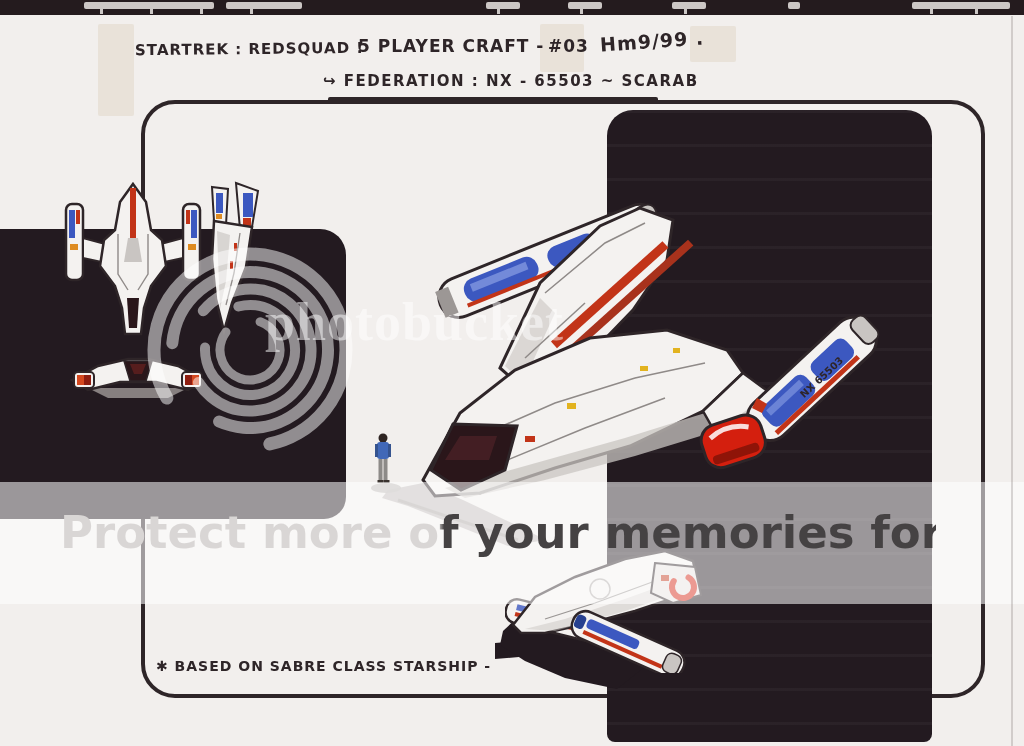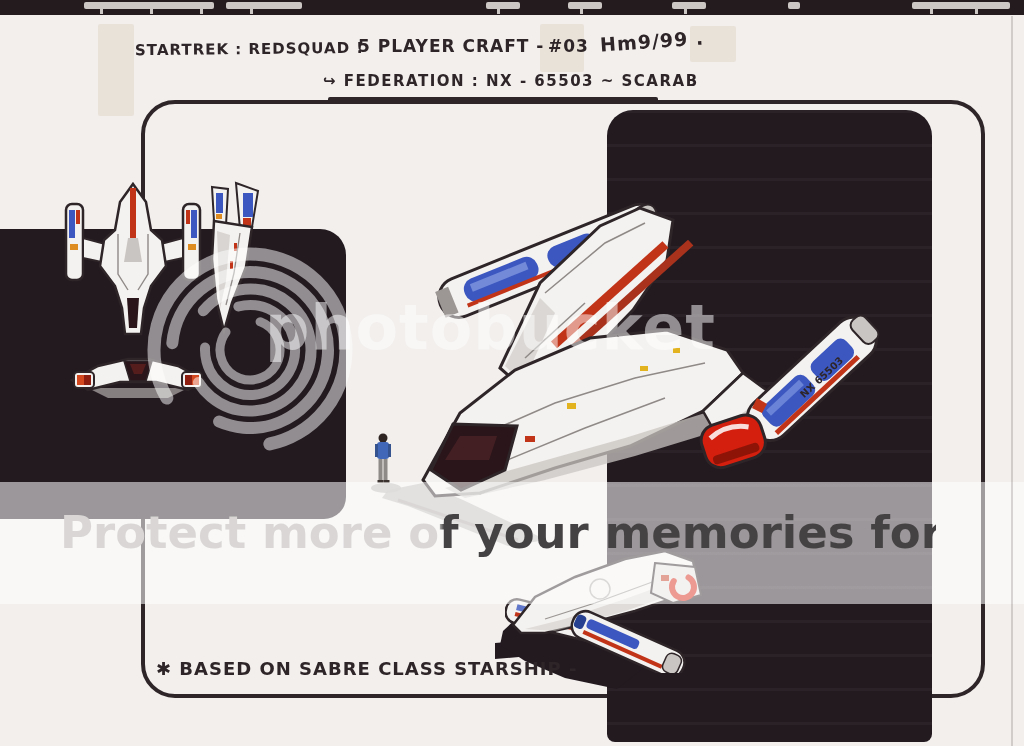--- a/index.html
+++ b/index.html
@@ -16,37 +16,37 @@
   .tape{background:rgba(222,210,192,0.45);border-radius:2px;}
 
   
   .hand{font-weight:700;color:var(--ink,#2e2528);letter-spacing:1px;white-space:nowrap;}
   .title-series{left:135px;top:40px;font-size:15px;transform:rotate(-0.6deg);}
   .title-craft{left:358px;top:36px;font-size:17px;}
   .title-number{left:504px;top:36px;font-size:17px;padding-left:44px;}
   .title-sig{left:600px;top:30px;font-size:19px;transform:rotate(-4deg);}
   .subtitle{left:323px;top:72px;font-size:15px;letter-spacing:1.5px;}
   .subtitle-underline{left:328px;top:97px;width:330px;height:5px;background:var(--ink,#2e2528);border-radius:2px;}
-  .footer-note{left:156px;top:658px;font-size:18px;}
+  .footer-note{left:156px;top:658px;font-size:14px;}
 
   
   .frame{left:141px;top:100px;width:844px;height:598px;border:4px solid var(--ink,#2e2528);
          border-radius:34px;box-sizing:border-box;}
 
   
   .field-left{left:-10px;top:229px;width:356px;height:290px;background:var(--marker-dark,#231a20);
               border-radius:0 26px 22px 0;}
   .field-right{left:607px;top:110px;width:325px;height:632px;background:var(--marker-dark,#231a20);
                border-radius:26px 26px 8px 8px;
                background-image:repeating-linear-gradient(180deg,rgba(255,255,255,0.035) 0 3px,rgba(0,0,0,0) 3px 34px);}
 
   
   .wm-strip{left:0;top:482px;width:1024px;height:122px;background:var(--wm-overlay,rgba(255,255,255,0.55));}
-  .wm-brand{left:265px;top:291px;font-size:62px;font-weight:700;letter-spacing:1px;
-            color:var(--wm-brand,rgba(255,255,255,0.5));white-space:nowrap;}
+  .wm-brand{left:265px;top:291px;font-size:54px;font-weight:700;letter-spacing:1px;
+            color:var(--wm-brand,rgba(255,255,255,0.5));white-space:nowrap;font-family:Liberation Serif, serif;}
   .wm-tagline-clip{left:60px;top:506px;width:876px;height:72px;overflow:hidden;}
   .wm-tagline{font-size:45px;font-weight:700;white-space:nowrap;
       background:linear-gradient(90deg,var(--wm-text-light,#d9d6d5) 0px,var(--wm-text-light,#d9d6d5) 378px,var(--wm-text-dark,#454243) 384px);
       -webkit-background-clip:text;background-clip:text;color:transparent;}
 
   .page-edge{left:1011px;top:16px;width:2px;height:730px;background:rgba(110,100,98,0.25);}
 </style>
 </head>
 <body>
 

